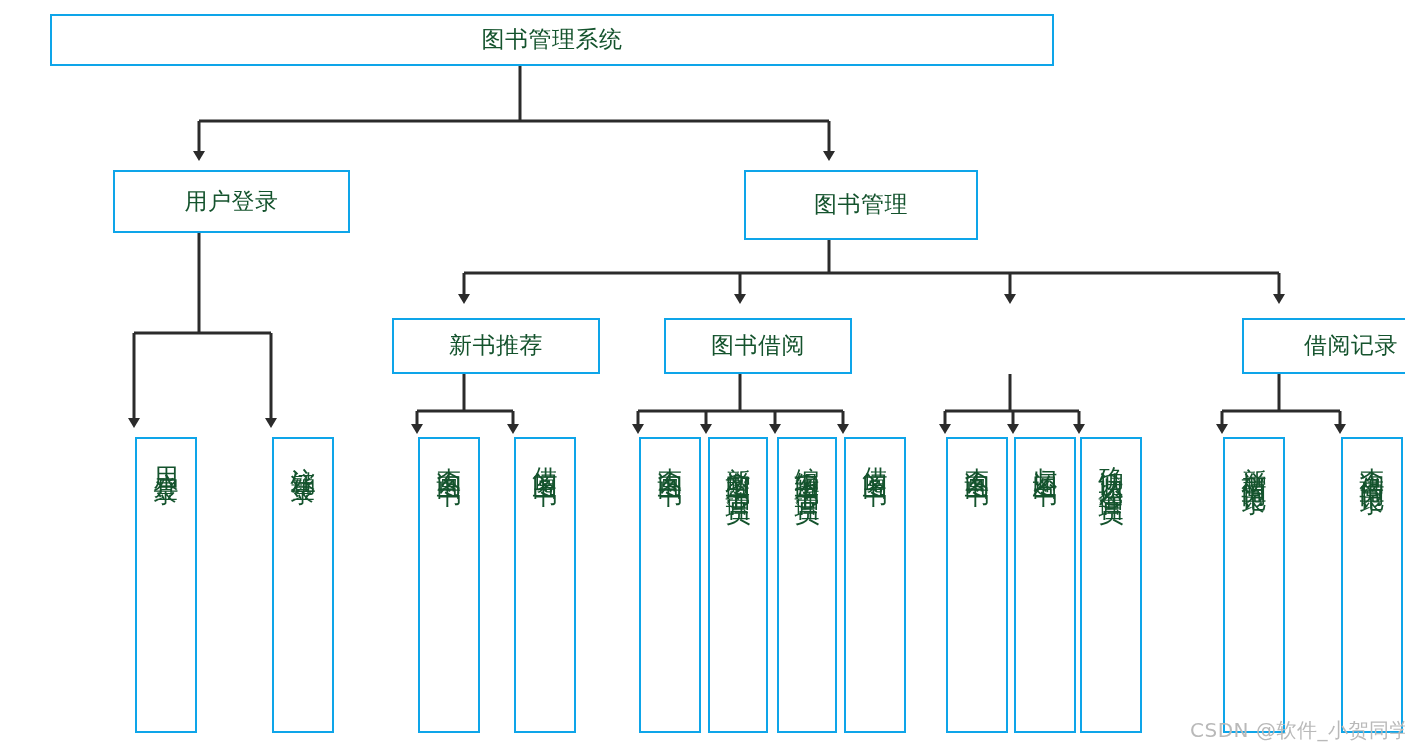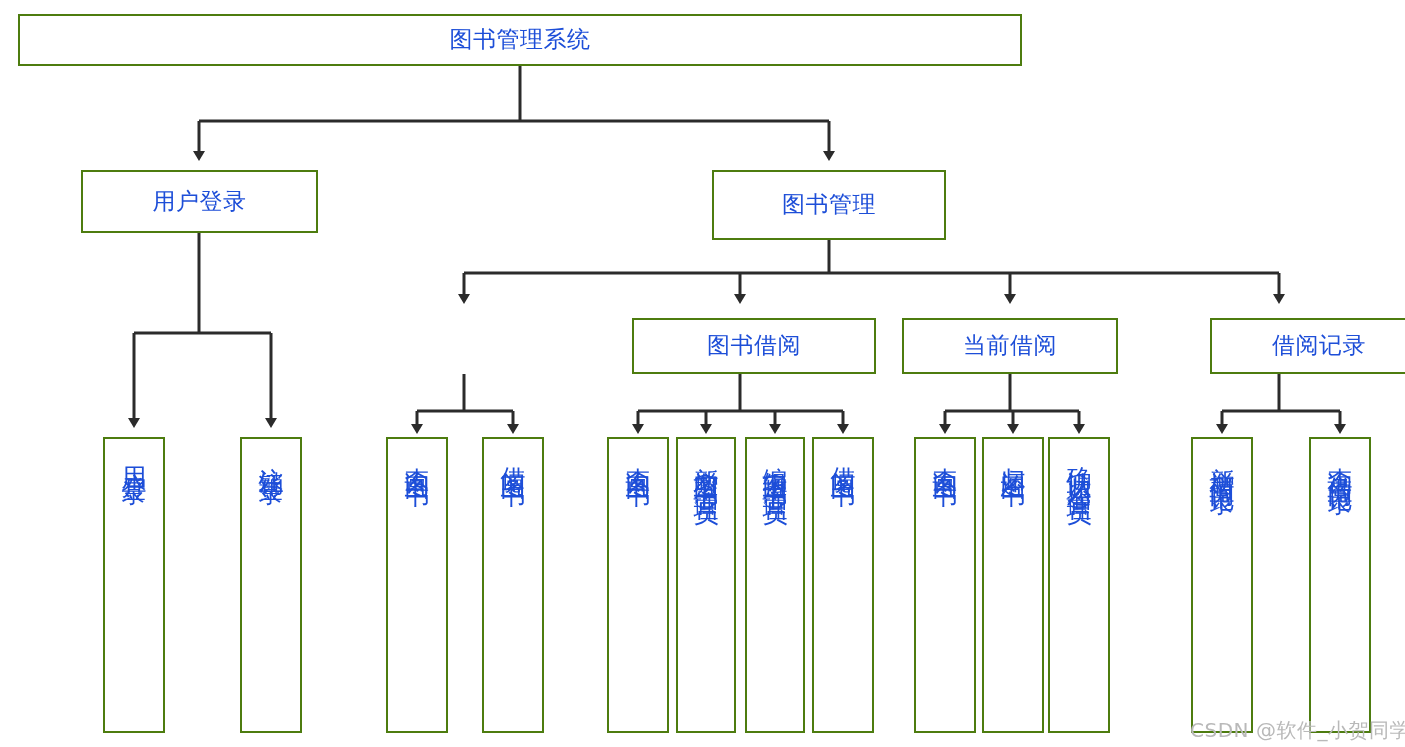--- a/index.html
+++ b/index.html
@@ -21,26 +21,27 @@
     position: absolute;
     left: 0;
     top: 0;
     width: 1405px;
     height: 747px;
     pointer-events: none;
   }
   .node {
     position: absolute;
     box-sizing: border-box;
-    border: 2px solid #4d7c0f;
+    border: 2px solid #0ea5e9;
     background: #ffffff;
     display: flex;
     align-items: center;
     justify-content: center;
-    color: #1d4ed8;
+    color: #14532d;
+    margin-left: 32px;
   }
   .node-label {
     text-align: center;
     line-height: 1.12;
     letter-spacing: 0.5px;
   }
   .node.horiz .node-label {
     font-size: 23px;
   }
   .node.root .node-label {
@@ -127,25 +128,25 @@
     <span class="node-label">图书管理系统</span>
   </div>
 
   <div class="node horiz" style="left:81px; top:170px; width:237px; height:63px;">
     <span class="node-label">用户登录</span>
   </div>
   <div class="node horiz" style="left:712px; top:170px; width:234px; height:70px;">
     <span class="node-label">图书管理</span>
   </div>
 
-  <div class="node horiz" style="left:632px; top:318px; width:244px; height:56px;font-family:Liberation Serif, serif;">
+  <div class="node horiz" style="left:360px; top:318px; width:208px; height:56px;">
+    <span class="node-label">新书推荐</span>
+  </div>
+  <div class="node horiz" style="left:632px; top:318px; width:188px; height:56px;font-family:Liberation Serif, serif;">
     <span class="node-label">图书借阅</span>
-  </div>
-  <div class="node horiz" style="left:902px; top:318px; width:216px; height:56px;">
-    <span class="node-label">当前借阅</span>
   </div>
   <div class="node horiz" style="left:1210px; top:318px; width:218px; height:56px;">
     <span class="node-label">借阅记录</span>
   </div>
 
   <div class="node vert" style="left:103px; top:437px; width:62px; height:296px;">
     <span class="node-label">用户登录</span>
   </div>
   <div class="node vert" style="left:240px; top:437px; width:62px; height:296px;">
     <span class="node-label">注销登录</span>

